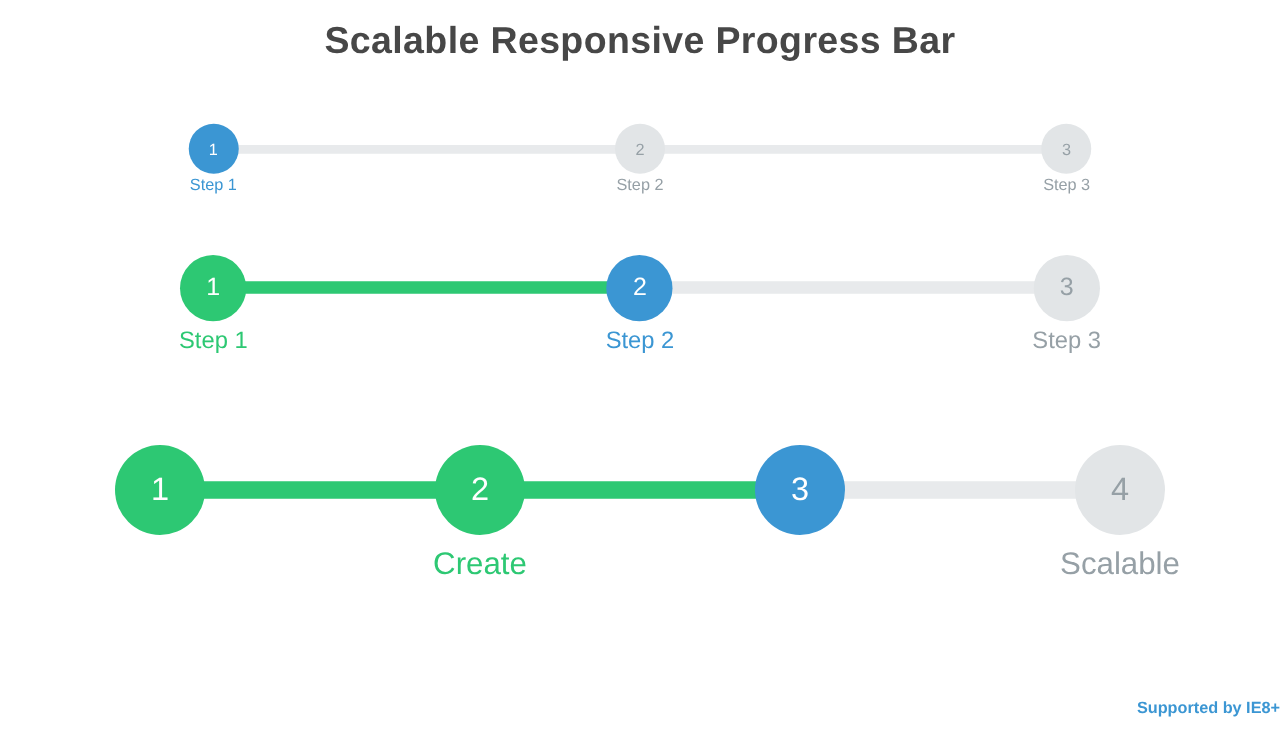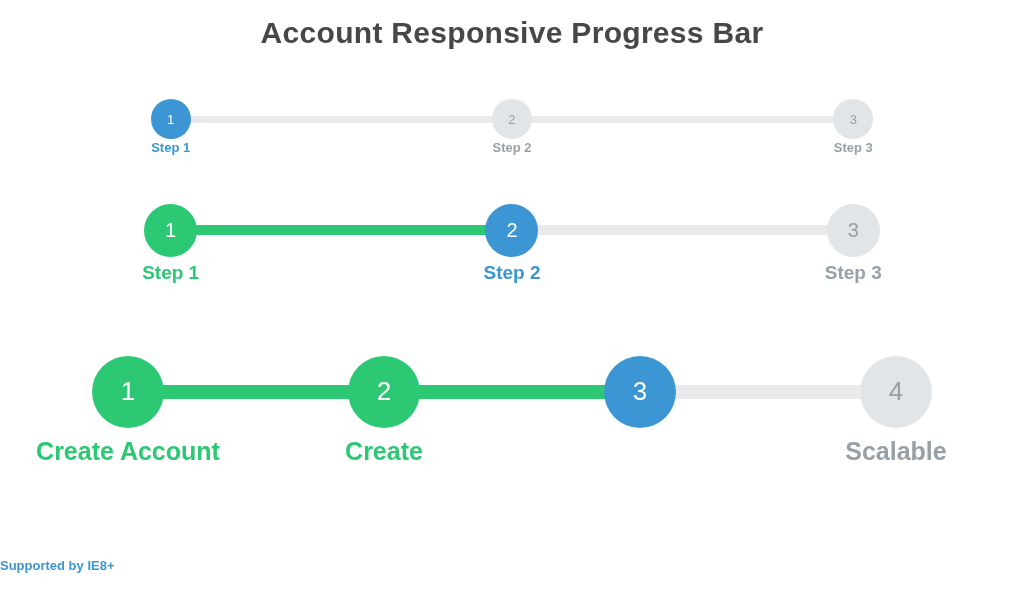--- a/index.html
+++ b/index.html
@@ -55,41 +55,40 @@
     border-radius: 50%;
     display: flex;
     align-items: center;
     justify-content: center;
     font-size: var(--num);
   }
   .label {
     margin-top: var(--gap);
     font-size: var(--lab);
     line-height: 1.15;
-    font-weight: bold;
   }
   .state-done   .circle { background: var(--green); color: #ffffff; }
   .state-done   .label  { color: var(--green); }
   .state-active .circle { background: var(--blue); color: #ffffff; }
   .state-active .label  { color: var(--blue); }
   .state-todo   .circle { background: var(--circle-gray); color: var(--text-gray); }
   .state-todo   .label  { color: var(--text-gray); }
   .footer-note {
     margin-top: 92px;
-    text-align: left;
+    text-align: right;
     font-size: 13px;
     font-weight: bold;
     color: var(--blue);
   }
 </style>
 </head>
 <body>
 
 <div class="page" style="--blue: #3b96d3; --green: #2dc873; --line-gray: #e8eaec; --circle-gray: #e2e5e7; --text-gray: #96a0a6;">
-  <h1 class="page-title">Account Responsive Progress Bar</h1>
+  <h1 class="page-title">Scalable Responsive Progress Bar</h1>
 
   <ul class="progress-bar size-small">
       <li class="step state-active">
 
     <span class="circle">
       <span class="num">1</span>
     </span>
     <span class="label">Step 1</span>
   </li>
       <li class="step state-todo">
@@ -129,21 +128,20 @@
     </span>
     <span class="label">Step 3</span>
   </li>
     </ul>
   <ul class="progress-bar size-large">
       <li class="step state-done">
 
     <span class="circle">
       <span class="num">1</span>
     </span>
-    <span class="label">Create Account</span>
   </li>
       <li class="step state-done">
     <span class="connector conn-green"></span>
     <span class="circle">
       <span class="num">2</span>
     </span>
     <span class="label">Create</span>
   </li>
       <li class="step state-active">
     <span class="connector conn-green"></span>

